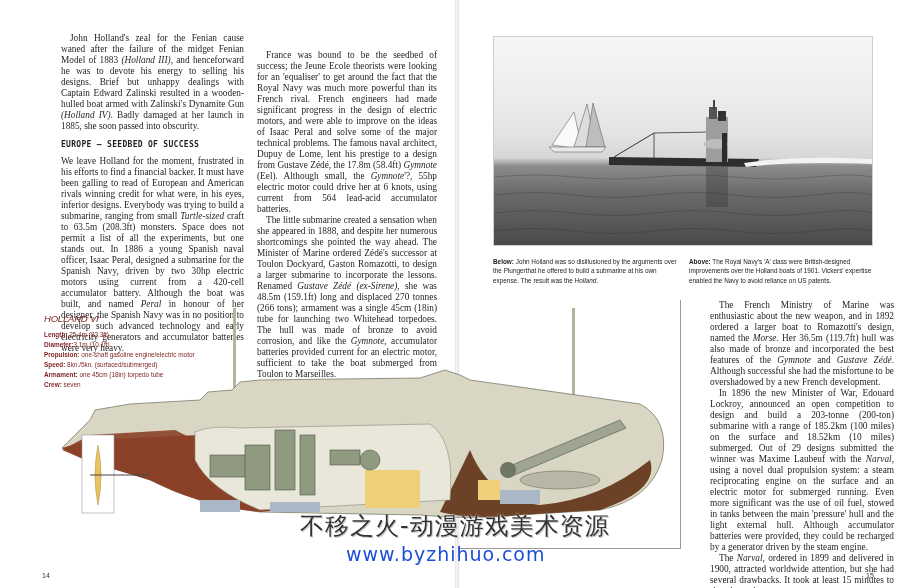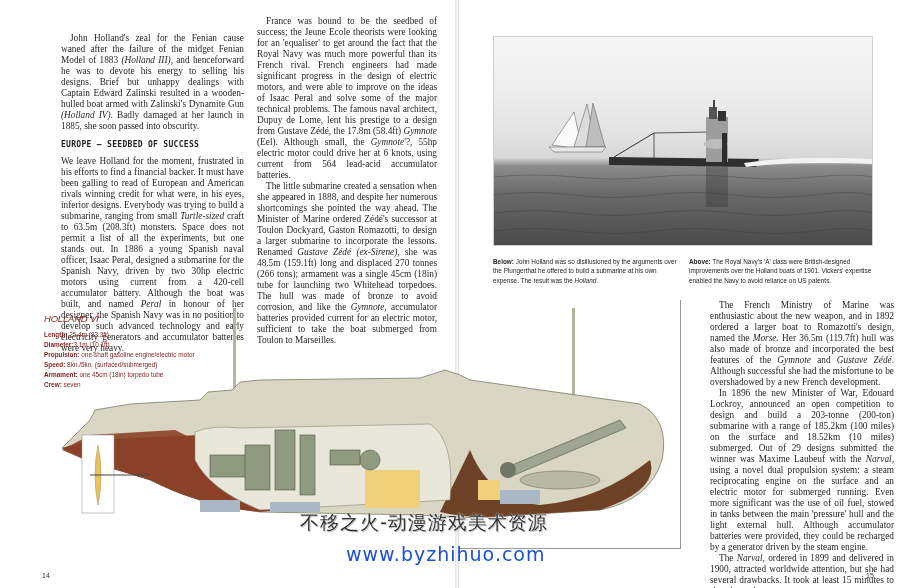--- a/index.html
+++ b/index.html
@@ -17,37 +17,37 @@
     background:linear-gradient(180deg,#f6f6f6 0%,#eeeeee 25%,#e2e2e2 48%,#d7d7d7 58%,#8c8c8c 62%,#6a6a6a 75%,#4a4a4a 100%);}
   .caption{position:absolute;font-family:"Liberation Sans",sans-serif;font-size:6.4px;line-height:9.3px;color:#222;}
   .caption b{font-weight:bold;}
   .page-num{position:absolute;font-family:"Liberation Sans",sans-serif;font-size:7px;color:#333;}
   .spec{position:absolute;left:44px;top:313px;font-family:"Liberation Sans",sans-serif;color:#7f1d1d;}
   .spec-title{font-style:italic;font-size:9.5px;margin-bottom:6px;letter-spacing:-0.2px;}
   .spec-row{font-size:6.4px;line-height:10.1px;}
   .spec-row b{font-weight:bold;}
   .drawing{position:absolute;left:0;top:300px;width:680px;height:240px;}
   .drawing-frame{position:absolute;left:459px;top:300px;width:221px;height:248px;border-right:1px solid #9a9a9a;border-bottom:1px solid #9a9a9a;}
-  .watermark-cn{position:absolute;left:300px;top:510px;font-family:"DejaVu Sans",sans-serif;font-size:19px;color:#333;text-shadow:0 0 2px #fff,1px 1px 0 #bbb;letter-spacing:1px;}
+  .watermark-cn{position:absolute;left:300px;top:510px;font-family:"DejaVu Sans",sans-serif;font-size:24px;color:#333;text-shadow:0 0 2px #fff,1px 1px 0 #bbb;letter-spacing:1px;}
   .watermark-url{position:absolute;left:346px;top:543px;font-family:"DejaVu Sans",sans-serif;font-size:19px;color:#1d4ed8;letter-spacing:1px;}
 </style>
 </head>
 <body>
 
 <div class="page page-left"></div>
 <div class="page page-right"></div>
 <div class="gutter"></div>
 
 <div class="col" style="left:41px;top:33px;width:183px;">
   <p><span>John Holland's zeal for the Fenian cause waned after the failure of the midget Fenian Model of 1883 </span><i>(Holland III)</i><span>, and henceforward he was to devote his energy to selling his designs. Brief but unhappy dealings with Captain Edward Zalinski resulted in a wooden-hulled boat armed with Zalinski's Dynamite Gun </span><i>(Holland IV)</i><span>. Badly damaged at her launch in 1885, she soon passed into obscurity.</span></p>
   <div class="heading">EUROPE – SEEDBED OF SUCCESS</div>
   <p class="noindent"><span>We leave Holland for the moment, frustrated in his efforts to find a financial backer. It must have been galling to read of European and American rivals winning credit for what were, in his eyes, inferior designs. Everybody was trying to build a submarine, ranging from small </span><i>Turtle-sized</i><span> craft to 63.5m (208.3ft) monsters. Space does not permit a list of all the experiments, but one stands out. In 1886 a young Spanish naval officer, Isaac Peral, designed a submarine for the Spanish Navy, driven by two 30hp electric motors using current from a 420-cell accumulator battery. Although the boat was built, and named </span><i>Peral</i><span> in honour of her designer, the Spanish Navy was in no position to develop such advanced technology and early electricity generators and accumulator batteries were very heavy.</span></p>
 </div>
 
-<div class="col" style="left:237px;top:16px;width:180px;">
+<div class="col" style="left:237px;top:50px;width:180px;">
   <p><span>France was bound to be the seedbed of success; the Jeune Ecole theorists were looking for an 'equaliser' to get around the fact that the Royal Navy was much more powerful than its French rival. French engineers had made significant progress in the design of electric motors, and were able to improve on the ideas of Isaac Peral and solve some of the major technical problems. The famous naval architect, Dupuy de Lome, lent his prestige to a design from Gustave Zédé, the 17.8m (58.4ft) </span><i>Gymnote</i><span> (Eel). Although small, the </span><i>Gymnote</i><span>'?, 55hp electric motor could drive her at 6 knots, using current from 564 lead-acid accumulator batteries.</span></p>
   <p><span>The little submarine created a sensation when she appeared in 1888, and despite her numerous shortcomings she pointed the way ahead. The Minister of Marine ordered Zédé's successor at Toulon Dockyard, Gaston Romazotti, to design a larger submarine to incorporate the lessons. Renamed </span><i>Gustave Zédé (ex-Sirene)</i><span>, she was 48.5m (159.1ft) long and displaced 270 tonnes (266 tons); armament was a single 45cm (18in) tube for launching two Whitehead torpedoes. The hull was made of bronze to avoid corrosion, and like the </span><i>Gymnote</i><span>, accumulator batteries provided current for an electric motor, sufficient to take the boat submerged from Toulon to Marseilles.</span></p>
 </div>
 
 <div class="photo" title="Holland submarine surfaced with a schooner in the background">
   <svg width="378" height="208" viewBox="0 0 378 208">
 
     <g opacity="0.35" stroke="#2a2a2a" stroke-width="0.8" fill="none">
       <path d="M0 140 Q40 136 80 140 T160 140 T240 140 T320 140 T378 140"></path>
       <path d="M0 158 Q40 153 80 158 T160 158 T240 158 T320 158 T378 158"></path>

